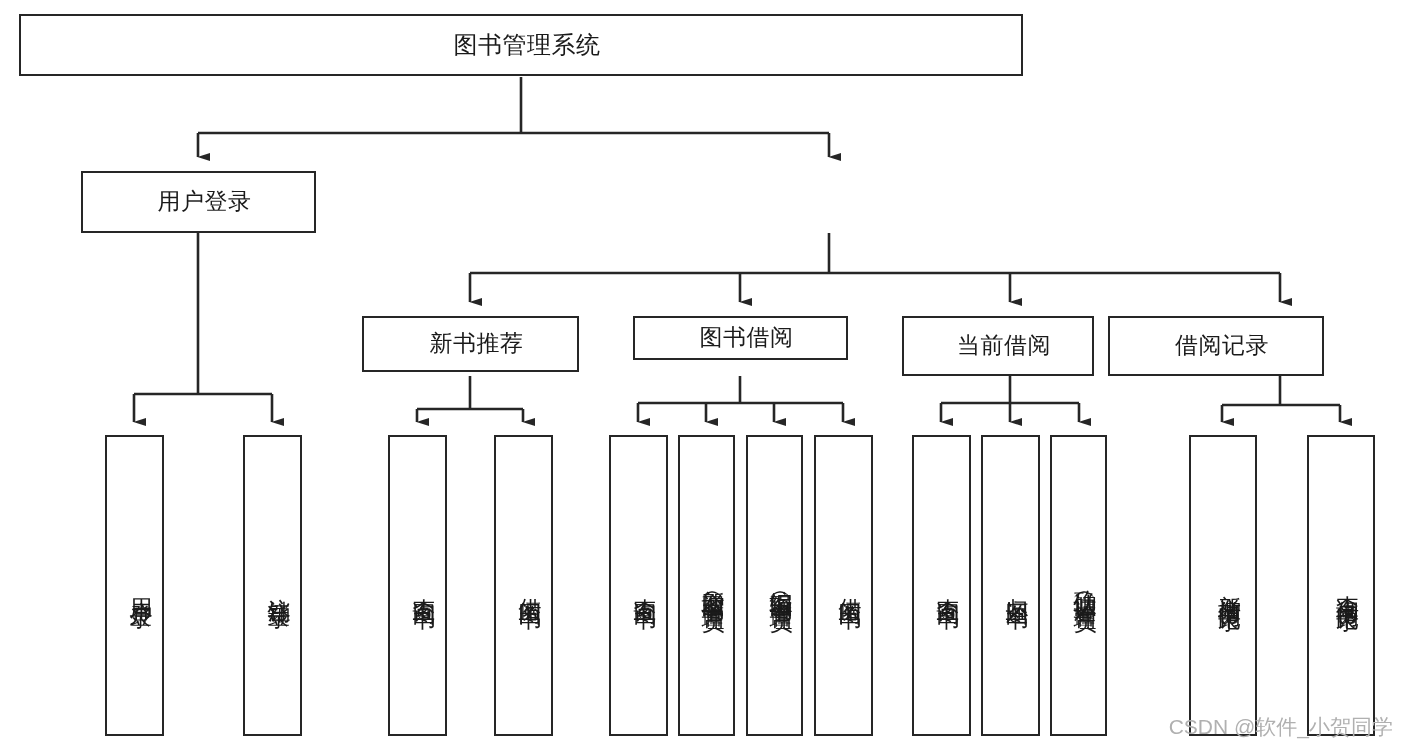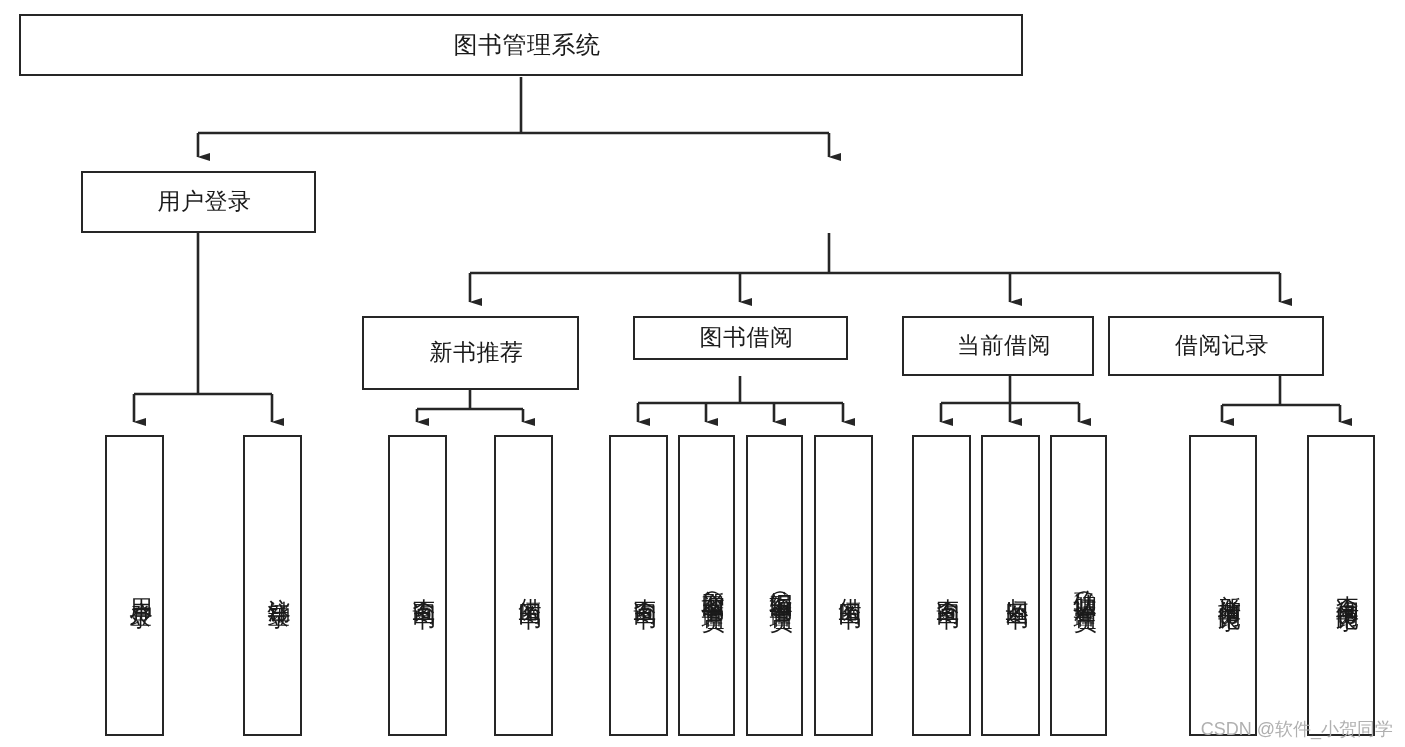--- a/index.html
+++ b/index.html
@@ -57,21 +57,21 @@
     font-size: 23px;
     writing-mode: vertical-rl;
     text-orientation: upright;
     letter-spacing: 3px;
   }
   .watermark {
     position: absolute;
     right: 12px;
     bottom: 6px;
     font-family: "Liberation Sans", sans-serif;
-    font-size: 18px;
+    font-size: 21px;
     color: #b0b0b0;
     white-space: nowrap;
     user-select: none;
     pointer-events: none;
   }
 </style>
 </head>
 <body>
 
 <div id="diagram-root">
@@ -147,21 +147,21 @@
 
   <div class="node-box root" style="left:19px; top:14px; width:1004px; height:62px;">
     <span class="node-label">图书管理系统</span>
   </div>
 
   <div class="node-box horizontal" style="left:81px; top:171px; width:235px; height:62px;">
     <span class="node-label">用户登录</span>
   </div>
 
 
-  <div class="node-box horizontal" style="left:362px; top:316px; width:217px; height:74px;">
+  <div class="node-box horizontal" style="left:362px; top:316px; width:217px; height:56px;">
     <span class="node-label">新书推荐</span>
   </div>
 
   <div class="node-box horizontal" style="left:633px; top:316px; width:215px; height:44px;">
     <span class="node-label">图书借阅</span>
   </div>
 
   <div class="node-box horizontal" style="left:902px; top:316px; width:192px; height:60px;">
     <span class="node-label">当前借阅</span>
   </div>

